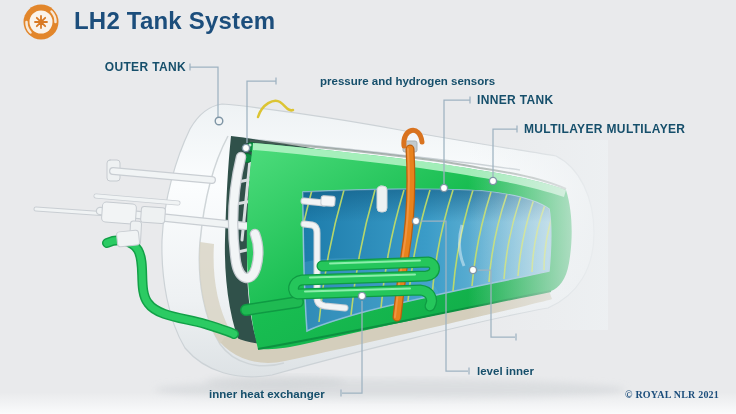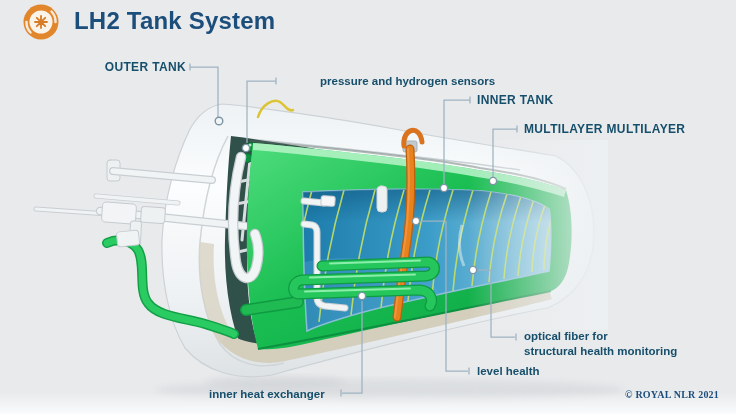--- a/index.html
+++ b/index.html
@@ -244,21 +244,17 @@
       <path d="M29.5,8.5 A14.5,14.5 0 0 1 33.5,19" fill="none" stroke="#f6e8d8" stroke-width="2.5" stroke-linecap="round"></path>
       <path d="M8.5,29.5 A14.5,14.5 0 0 1 4.5,19" fill="none" stroke="#f6e8d8" stroke-width="2.5" stroke-linecap="round"></path>
     </svg>
   </div>
   <div class="page-title">LH2 Tank System</div>
 
   <div class="lbl caps" style="right:550px;top:60px;">OUTER TANK</div>
   <div class="lbl" style="left:281px;top:74px;margin-left:39px;">pressure and hydrogen sensors</div>
   <div class="lbl caps" style="left:477px;top:93px;">INNER TANK</div>
   <div class="lbl caps" style="left:524px;top:122px;">MULTILAYER MULTILAYER</div>
-  <div class="lbl" style="left:524px;top:329px;">
-    <span class="line">optical fiber for</span>
-    <span class="line">structural health monitoring</span>
-  </div>
-  <div class="lbl" style="left:477px;top:364px;">level health</div>
+  <div class="lbl" style="left:477px;top:364px;">level inner</div>
   <div class="lbl" style="left:209px;top:387px;">inner heat exchanger</div>
 
   <div class="copyright">© ROYAL NLR 2021</div>
 </div>
 
 </body></html>

